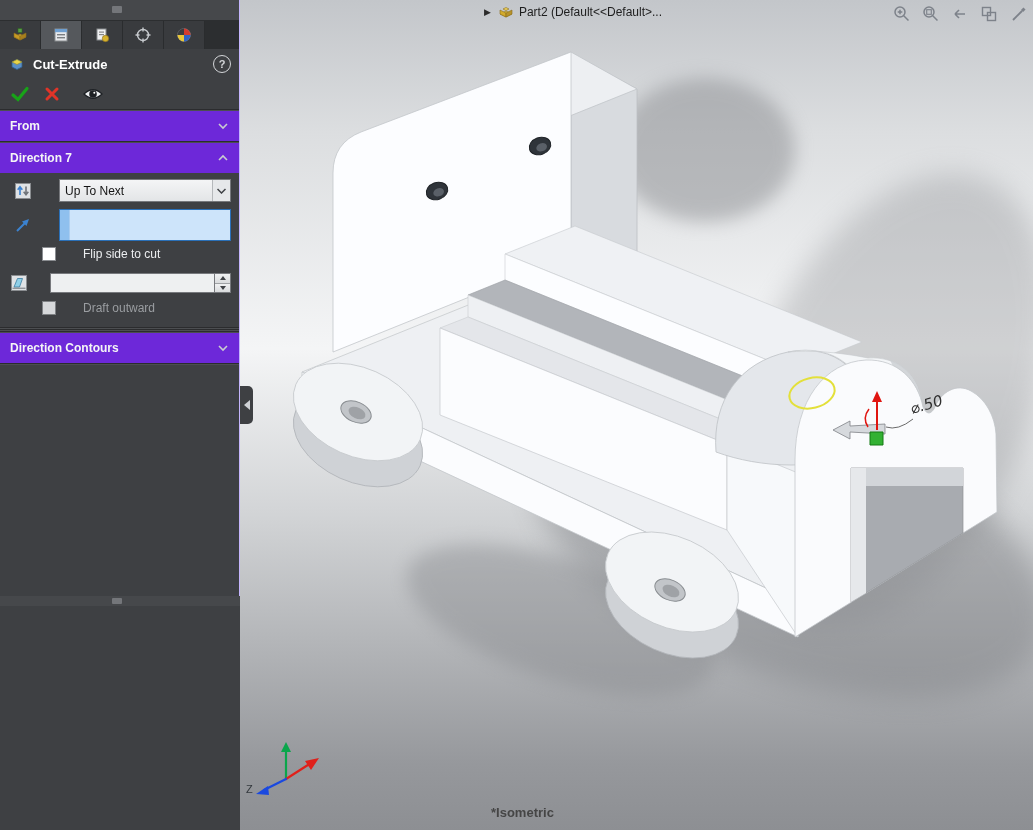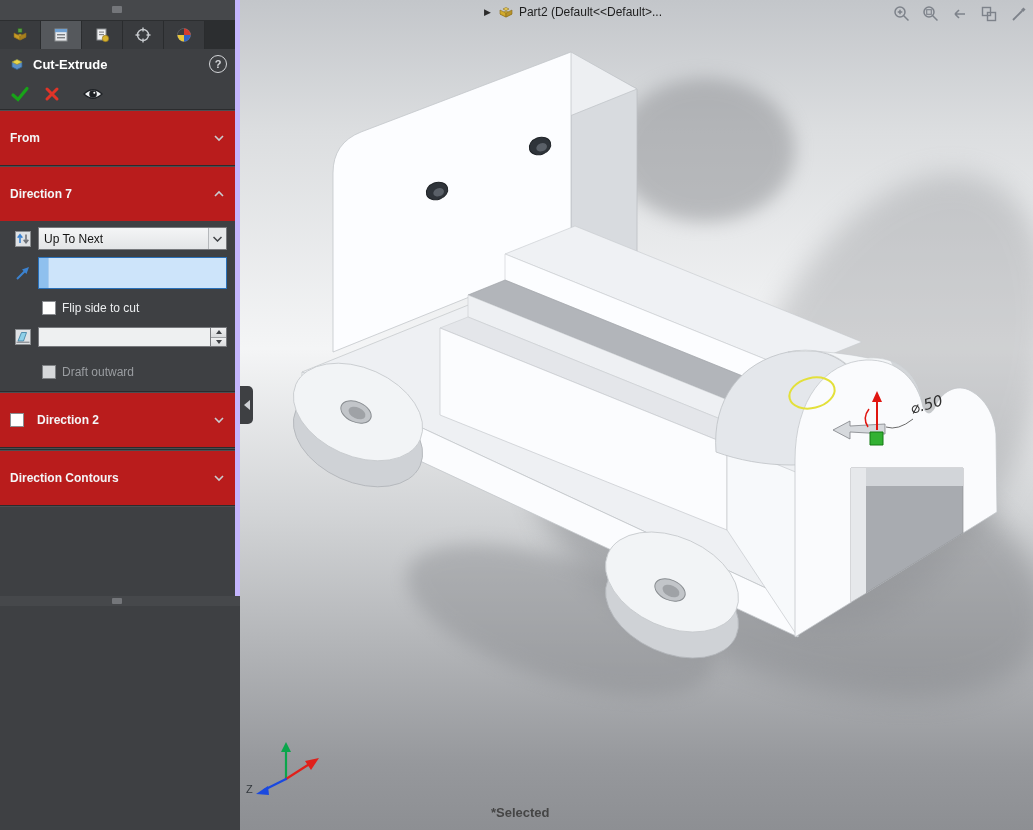--- a/index.html
+++ b/index.html
@@ -10,38 +10,38 @@
   #viewport{position:absolute;left:240px;top:0;width:793px;height:830px;
     background:linear-gradient(180deg,#c3c6ca 0%,#dcdee0 16%,#f4f5f6 42%,#d2d4d6 62%,#96989c 92%,#8d8f93 100%);}
   #model-svg{position:absolute;left:0;top:0;}
   .vp-breadcrumb{position:absolute;left:244px;top:4px;display:flex;align-items:center;gap:5px;color:#1e1e1e;font-size:12px;}
   .vp-breadcrumb .fly{font-size:9px;color:#2b2b2b;margin-right:2px;}
   .vp-toolbar{position:absolute;right:4px;top:3px;display:flex;gap:7px;}
   .vp-toolbar .tbi{width:22px;height:22px;display:flex;align-items:center;justify-content:center;border-radius:3px;}
   .view-label{position:absolute;left:251px;top:805px;font-size:13px;font-weight:bold;color:#454545;}
 
   
-  #panel{position:absolute;left:0;top:0;width:240px;height:606px;background:#3e4043;color:#f0f1f3;box-sizing:border-box;border-right:5px solid #c4b5fd;}
+  #panel{position:absolute;left:0;top:0;width:240px;height:606px;background:#3e4043;color:#f0f1f3;box-sizing:border-box;border-right:1px solid #c4b5fd;}
   .p-topstrip{height:20px;background:#46484b;position:relative;border-bottom:1px solid #2c2e30;}
   .p-topstrip .grip{position:absolute;left:112px;top:6px;width:10px;height:7px;background:#74767a;border-radius:1px;}
   .p-tabs{height:28px;background:#313335;display:flex;}
   .p-tab{width:40px;height:28px;display:flex;align-items:center;justify-content:center;background:#393b3e;border-right:1px solid #2a2c2e;cursor:pointer;}
   .p-tab.active{background:#55585c;}
   .p-tabs .spacer{flex:1;background:#2c2e30;}
   .p-title{height:30px;display:flex;align-items:center;padding:0 8px;gap:7px;}
   .p-title .t{font-size:13px;font-weight:bold;color:#fff;flex:1;}
   .help-btn{width:16px;height:16px;border:1.5px solid #d4d6d9;border-radius:50%;color:#d4d6d9;
     font-size:11px;font-weight:bold;display:flex;align-items:center;justify-content:center;cursor:pointer;}
   .p-actions{height:30px;display:flex;align-items:center;gap:14px;padding:0 10px;}
   .act{cursor:pointer;display:flex;align-items:center;}
   .sep{height:0;border-top:1px solid #2b2c2e;border-bottom:1px solid #4c4e51;}
-  .sec-hdr{height:30px;display:flex;align-items:center;padding:12px 10px;gap:7px;cursor:pointer;background:#b91c1c;}
+  .sec-hdr{height:30px;display:flex;align-items:center;padding:0 10px;gap:7px;cursor:pointer;background:#6d28d9;}
   .sec-hdr .lbl{font-size:12px;font-weight:bold;color:#f4f5f6;flex:1;}
   .d1-body{padding:6px 0 12px 0;background:#3e4043;}
-  .row{display:flex;align-items:center;margin:0 8px;}
+  .row{display:flex;align-items:center;margin:0 8px;gap:21px;}
   .icol{width:30px;display:flex;justify-content:center;align-items:center;}
   .dropdown{flex:1;height:21px;background:linear-gradient(#f4f5f6,#e3e5e7);border:1px solid #77797d;display:flex;align-items:center;cursor:pointer;}
   .dropdown .val{flex:1;font-size:12px;color:#141414;padding-left:5px;}
   .dropdown .dd{width:17px;height:100%;border-left:1px solid #b5b8bb;background:#e6e8ea;display:flex;align-items:center;justify-content:center;}
   .sel-box{flex:1;height:30px;background:#cde4fa;border:1px solid #2a70b8;display:flex;cursor:text;}
   .sel-box .strip{width:9px;background:#8fc0ee;border-right:1px solid #aacdf0;}
   .chk{width:12px;height:12px;background:#fff;border:1px solid #8a8d91;margin-right:6px;flex:none;cursor:pointer;}
   .chk.dis{background:#d6d8da;border-color:#7e8184;}
   .clabel{font-size:12px;color:#eceef0;}
   .clabel.dis{color:#9a9da1;}
@@ -209,21 +209,21 @@
         </svg>
         </span>
       <span class="tbi">
         <svg width="20" height="20" viewBox="0 0 20 20" fill="none" stroke="#7d828a" stroke-width="1.8">
           <line x1="5" y1="16" x2="14" y2="7"></line>
             <path d="M14,7 l2.5,-2.5" stroke-width="3"></path>
         </svg>
         </span>
     </div>
 
-    <div class="view-label">*Selected</div>
+    <div class="view-label">*Isometric</div>
   </div>
 
   <div id="panel">
 
     <div class="p-topstrip">
         <span class="grip"></span>
       </div>
 
     <div class="p-tabs">
       <div class="p-tab">
@@ -341,21 +341,21 @@
             <line x1="4" y1="16" x2="13" y2="7" stroke="#3b82d0" stroke-width="2"></line>
             <path d="M16,4 L9,6.5 L13.5,11 Z" fill="#3b82d0"></path>
           </svg>
         </span>
         <div class="sel-box">
           <span class="strip"></span>
           <span></span>
         </div>
       </div>
 
-      <div class="row" style="margin-top:12px;margin-left:42px">
+      <div class="row" style="margin-top:6px;margin-left:42px">
         <span class="chk"></span>
         <span class="clabel">Flip side to cut</span>
       </div>
 
       <div class="row" style="margin-top:12px">
         <span class="icol">
           <svg width="20" height="20" viewBox="0 0 20 20">
             <rect x="2.5" y="2.5" width="15" height="15" fill="#dfe2e5" stroke="#8a8d90"></rect>
             <path d="M5,14 L8.5,5.5 L13.5,5.5 L10.5,14 Z" fill="#8fd0e8" stroke="#3a7ca0" stroke-width="0.8"></path>
             <line x1="3.5" y1="15.2" x2="16.5" y2="15.2" stroke="#70747a" stroke-width="1"></line>
@@ -367,35 +367,28 @@
             <span class="sb">
                 <span class="tri-up"></span>
               </span>
             <span class="sb">
                 <span class="tri-dn"></span>
               </span>
           </span>
         </div>
       </div>
 
-      <div class="row" style="margin-top:18px;margin-left:42px">
+      <div class="row" style="margin-top:8px;margin-left:42px">
         <span class="chk dis"></span>
         <span class="clabel dis">Draft outward</span>
       </div>
     </div>
 
     <div class="sep"></div>
 
-    <div class="sec-hdr">
-      <span class="chk"></span>
-      <span class="lbl">Direction 2</span>
-      <svg width="12" height="8" viewBox="0 0 12 8">
-        <path d="M2,2 L6,6 L10,2" fill="none" stroke="#c9ccd0" stroke-width="1.6"></path>
-        </svg>
-    </div>
 
     <div class="sep"></div>
 
 
     <div class="sep"></div>
 
     <div class="sec-hdr">
       <span class="lbl">Direction Contours</span>
       <svg width="12" height="8" viewBox="0 0 12 8">
         <path d="M2,2 L6,6 L10,2" fill="none" stroke="#c9ccd0" stroke-width="1.6"></path>

